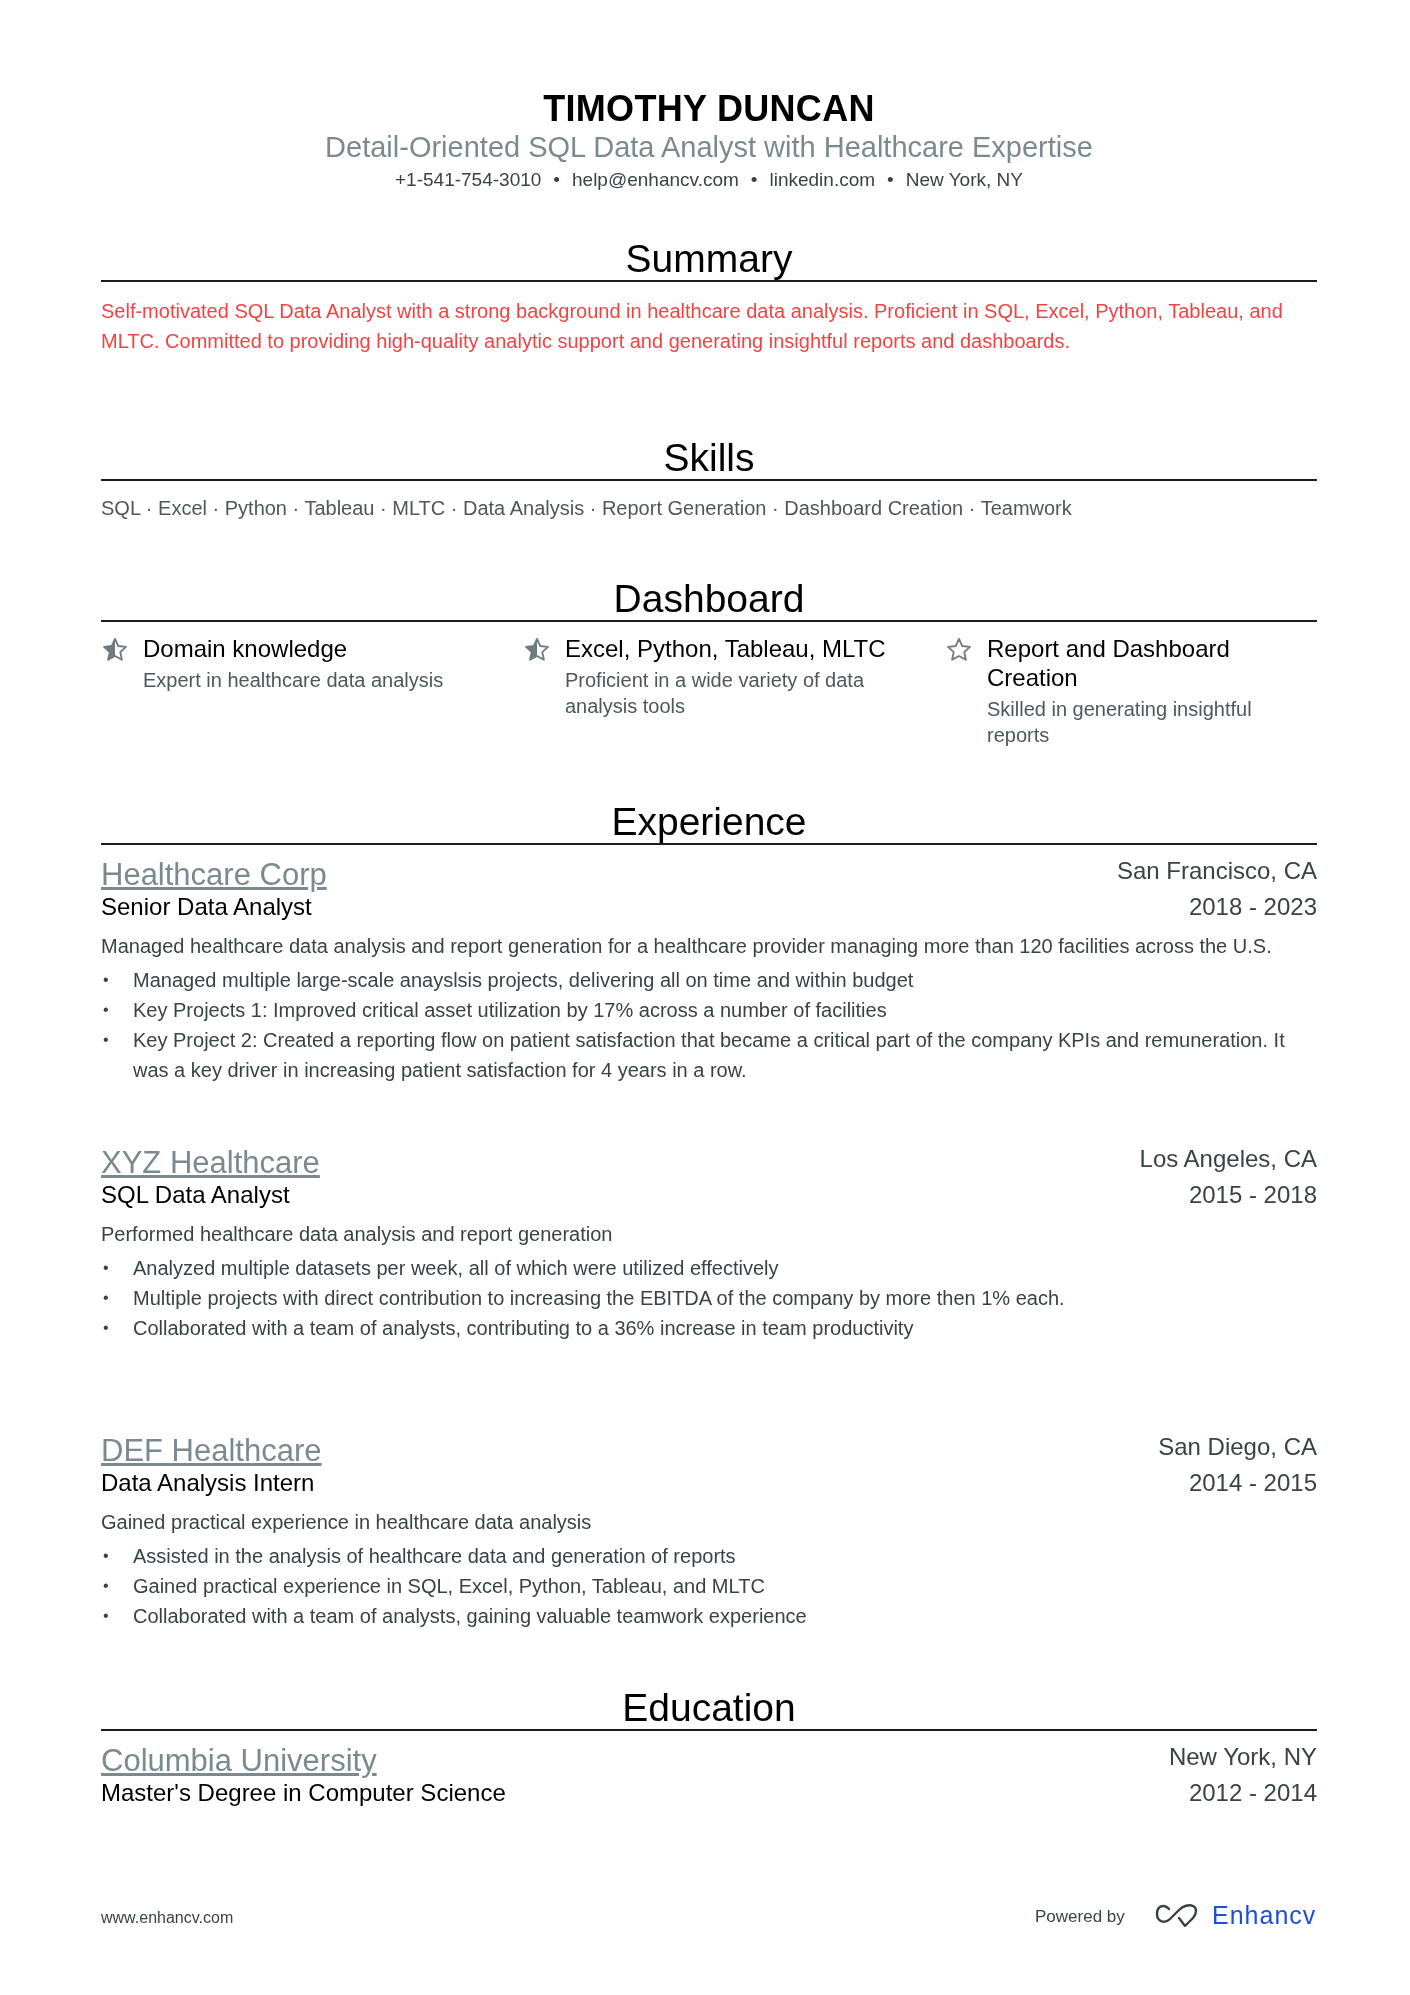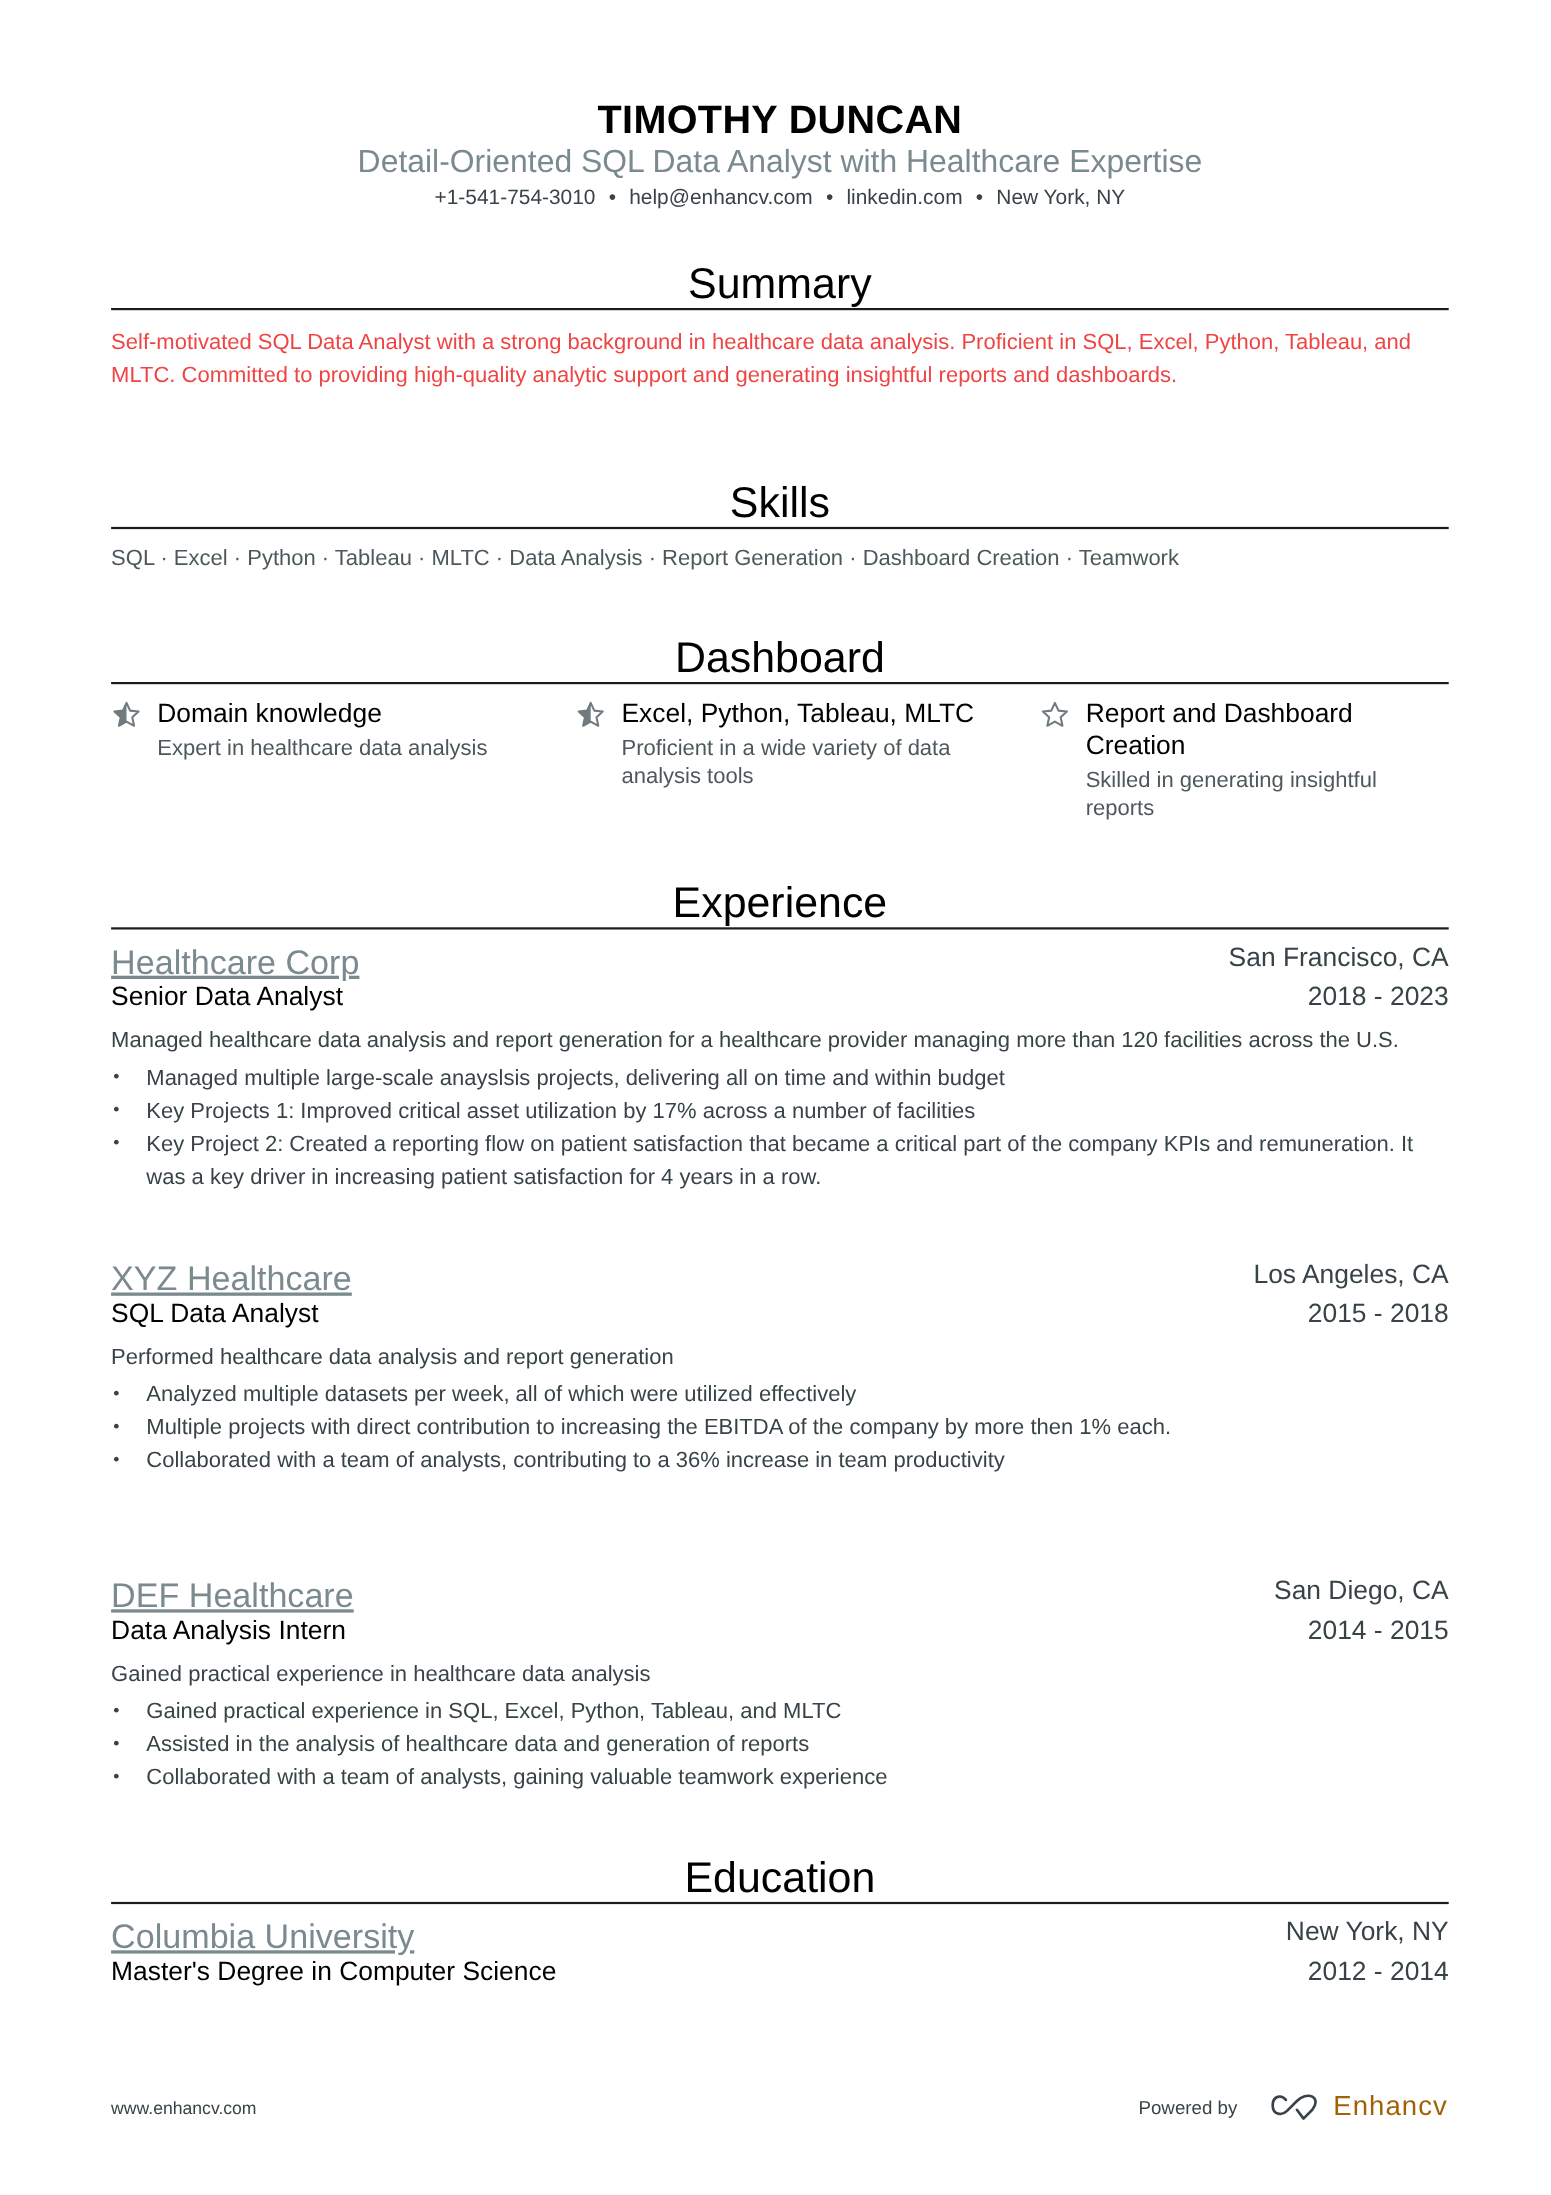--- a/index.html
+++ b/index.html
@@ -63,21 +63,21 @@
     position: relative; padding-left: 32px; font-size: 20px; line-height: 30px; color: #384347;
   }
   .bullets li::before {
     content: "•"; position: absolute; left: 2px; top: 0; font-size: 16px; color: #384347;
   }
 
   
   .footer-url { position: absolute; left: 101px; top: 1909px; font-size: 16px; color: #384347; }
   .powered { position: absolute; left: 1035px; top: 1907px; font-size: 17px; color: #384347; }
   .logo { position: absolute; left: 1153px; top: 1900px; width: 50px; height: 30px; }
-  .brand { position: absolute; left: 1212px; top: 1901px; font-size: 25px; color: #a16207; letter-spacing: 1px; }
+  .brand { position: absolute; left: 1212px; top: 1901px; font-size: 25px; color: #1d4ed8; letter-spacing: 1px; }
 </style>
 </head>
 <body>
 
 <div class="page">
 
   <div class="name">TIMOTHY DUNCAN</div>
   <div class="title">Detail-Oriented SQL Data Analyst with Healthcare Expertise</div>
   <div class="contact">
     <span>+1-541-754-3010</span><span class="sep">•</span><span>help@enhancv.com</span><span class="sep">•</span><span>linkedin.com</span><span class="sep">•</span><span>New York, NY</span>
@@ -161,22 +161,22 @@
     <div class="row">
       <span class="company">DEF Healthcare</span>
       <span class="location">San Diego, CA</span>
     </div>
     <div class="row" style="height:34px;">
       <span class="role">Data Analysis Intern</span>
       <span class="dates">2014 - 2015</span>
     </div>
     <div class="job-desc">Gained practical experience in healthcare data analysis</div>
     <ul class="bullets">
+      <li>Assisted in the analysis of healthcare data and generation of reports</li>
       <li>Gained practical experience in SQL, Excel, Python, Tableau, and MLTC</li>
-      <li>Assisted in the analysis of healthcare data and generation of reports</li>
       <li>Collaborated with a team of analysts, gaining valuable teamwork experience</li>
     </ul>
   </div>
 
   <div class="section-title" style="top:1686px;">Education</div>
   <div class="section-rule" style="top:1729px;"></div>
 
   <div class="job" style="top:1743px;">
     <div class="row">
       <span class="company">Columbia University</span>

